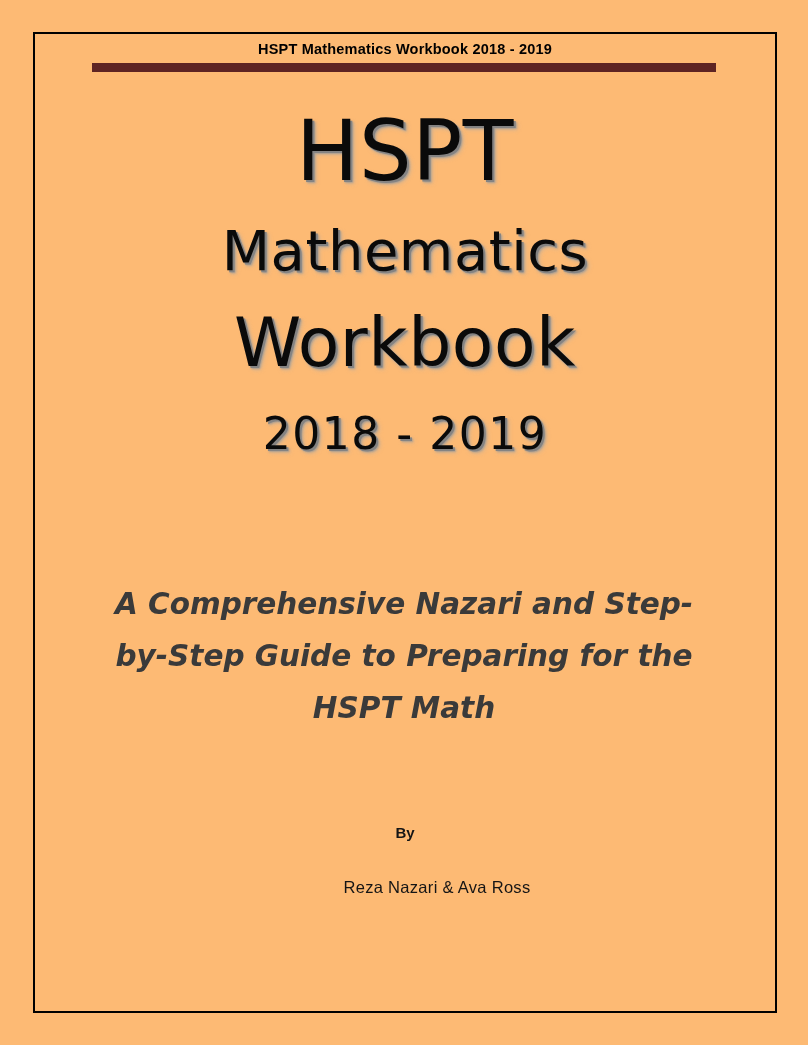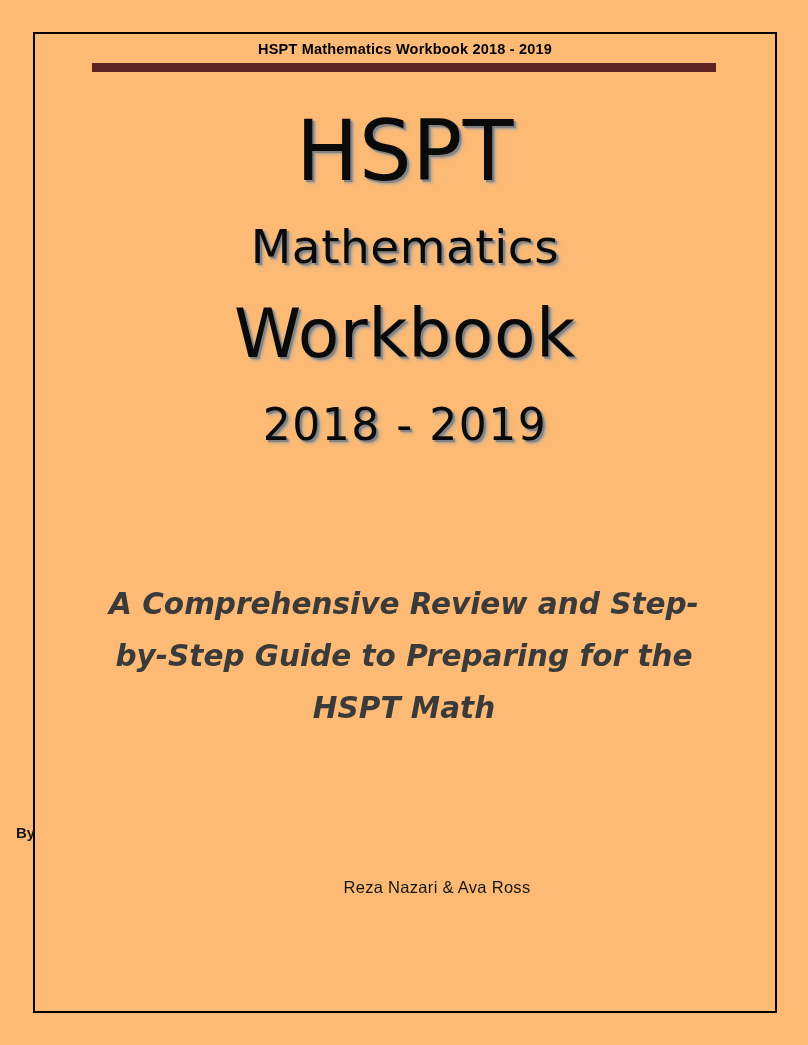--- a/index.html
+++ b/index.html
@@ -79,21 +79,21 @@
     line-height: 1.0;
   }
 
   .title-line.t1 {            
     font-size: 83px;
     margin: 0 0 4px 0;
     padding-top: 18px;
   }
 
   .title-line.t2 {            
-    font-size: 47px;
+    font-size: 56px;
     margin: 30px 0 0 0;
   }
 
   .title-line.t3 {            
     font-size: 68px;
     margin: 30px 0 0 0;
   }
 
   .title-line.t4 {            
     font-size: 44px;
@@ -112,24 +112,24 @@
     font-weight: bold;
     font-style: italic;
     font-size: 29.5px;
     line-height: 52px;
     color: #3a3a3a;
   }
 
   
   .byline-by {
     position: absolute;
-    left: 16px;
+    left: 33px;
     top: 824px;
     width: 744px;
-    text-align: left;
+    text-align: center;
     font-family: "Liberation Sans", sans-serif;
     font-weight: bold;
     font-size: 15px;
     color: #151515;
   }
 
   .byline-authors {
     position: absolute;
     left: 33px;
     top: 878px;
@@ -153,19 +153,19 @@
 
   <div class="header-rule"></div>
 
   <div class="title-block">
     <div class="title-line t1">HSPT</div>
     <div class="title-line t2">Mathematics</div>
     <div class="title-line t3">Workbook</div>
     <div class="title-line t4">2018 - 2019</div>
   </div>
 
-  <div class="subtitle">A Comprehensive Review and Step-by-Step Guide to Preparing for the HSPT Math</div>
+  <div class="subtitle">A Comprehensive Nazari and Step-by-Step Guide to Preparing for the HSPT Math</div>
 
   <div class="byline-by">By</div>
 
   <div class="byline-authors">Reza Nazari &amp; Ava Ross</div>
 
 </div>
 
 </body></html>

